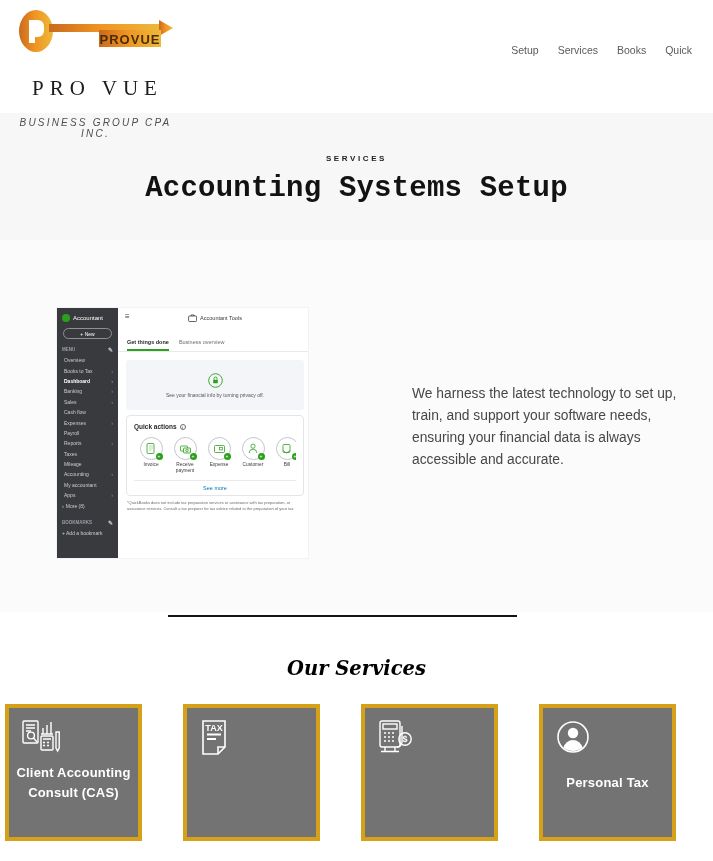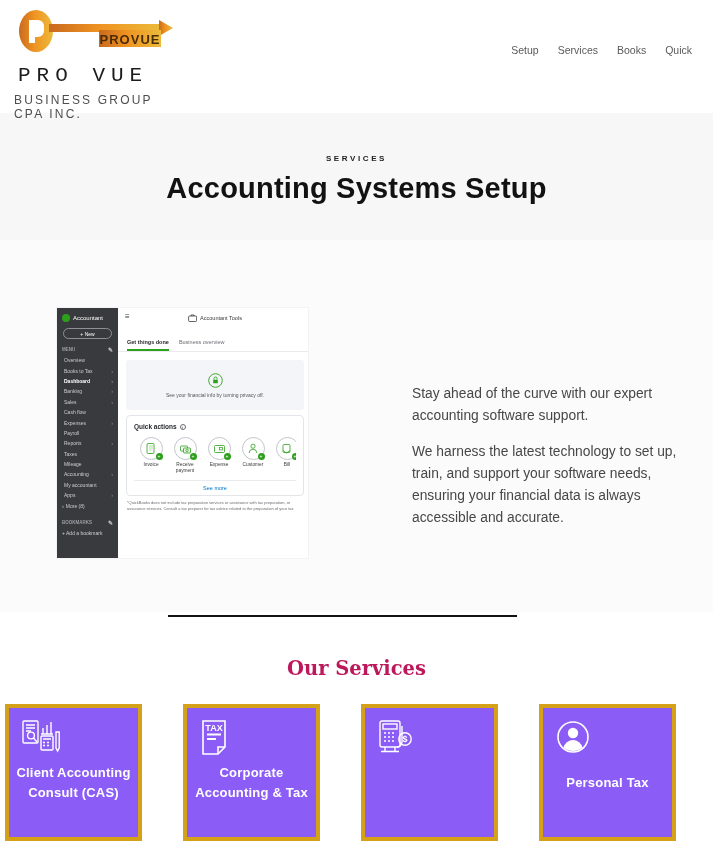--- a/index.html
+++ b/index.html
@@ -5,32 +5,32 @@
   * { margin:0; padding:0; box-sizing:border-box; }
   html,body { background:#fff; }
   body {
     width:713px; height:861px; margin:0 auto; position:relative;
     font-family:"Liberation Sans", sans-serif; color:#222; overflow:hidden;
   }
   a { text-decoration:none; color:inherit; cursor:pointer; }
 
   
   .site-header { position:relative; height:113px; background:#fff; }
-  .logo { position:absolute; left:12px; top:6px; width:165px; text-align:left; }
+  .logo { position:absolute; left:12px; top:6px; width:165px; text-align:center; }
   .logo-key { display:block; margin:0 auto; }
-  .logo-name { font-family:Liberation Mono, monospace; font-size:21px; letter-spacing:6px; color:#1c1c1c; margin-top:6px; padding-left:6px; }
-  .logo-tagline { font-size:12px; letter-spacing:2.2px; color:#4e4e4e; margin-top:6px; padding-left:2px; }
+  .logo-name { font-family:Liberation Serif, serif; font-size:21px; letter-spacing:6px; color:#1c1c1c; margin-top:18px; padding-left:6px; }
+  .logo-tagline { font-size:10px; letter-spacing:2.2px; color:#4e4e4e; margin-top:16px; padding-left:2px;font-style:italic; }
   .main-nav { position:absolute; right:21px; top:44px; display:flex; align-items:center; gap:19px; }
   .nav-link { font-size:10.5px; color:#5a5a5a; }
   .account-btn { background:#000; color:#fff; font-size:11px; padding:8px 17px; border:none; cursor:pointer; font-family:inherit; }
 
   
   .hero { height:127px; background:#f7f7f8; text-align:center; padding-top:41px; }
   .hero-eyebrow { font-size:8px; font-weight:bold; letter-spacing:2.6px; color:#222; }
-  .hero-title { font-family:Liberation Sans, sans-serif; font-weight:bold; font-size:29px; color:#121212; margin-top:9px; letter-spacing:.2px; }
+  .hero-title { font-family:Liberation Mono, monospace; font-weight:bold; font-size:29px; color:#121212; margin-top:9px; letter-spacing:.2px; }
 
   
   .intro { position:relative; height:372px; background:#fbfbfc; }
   .intro-text { position:absolute; left:412px; top:143px; width:292px; font-size:13.8px; color:#474747; line-height:1.6; }
   .intro-text p + p { margin-top:14px; }
 
   
   .qb { position:absolute; left:57px; top:68px; width:251px; height:250px; display:flex; background:#fff; overflow:hidden; box-shadow:0 0 0 1px rgba(0,0,0,.03); }
   .qb-sidebar { width:61px; background:#393a3d; color:#cbccd2; font-size:5px; flex-shrink:0; padding-top:3px; }
   .qb-brand { display:flex; align-items:center; gap:3px; padding:3px 5px 4px; }
@@ -64,23 +64,23 @@
   .qb-badge { position:absolute; right:-1px; bottom:-1px; width:7px; height:7px; background:#2ca01c; border-radius:50%; color:#fff; font-size:5px; line-height:7px; text-align:center; }
   .qb-action-label { font-size:4.8px; color:#393a3d; margin-top:2px; line-height:1.25; }
   .qb-seemore { border-top:1px solid #e9eaec; margin-top:6px; text-align:center; padding:4px 0; font-size:5.5px; color:#0077c5; cursor:pointer; }
   .qb-disclaimer { margin:4px 9px 0; font-size:4px; color:#6b6c72; line-height:1.55; max-height:13px; overflow:hidden; }
 
   
   .rule { margin:3px 0 0 168px; width:349px; border:none; border-top:2px solid #131313; }
 
   
   .services { padding-top:40px; }
-  .services-title { text-align:center; font-family:"DejaVu Serif", serif; font-weight:bold; font-size:19.5px; color:#be185d; }
+  .services-title { text-align:center; font-family:"DejaVu Serif", serif; font-weight:bold; font-size:19.5px; color:#000000;font-style:italic; }
   .cards { display:flex; gap:41px; padding-left:5px; margin-top:24px; }
-  .card { position:relative; width:137px; height:137px; background:#8b5cf6; border:4px solid #d4a118; cursor:pointer; }
+  .card { position:relative; width:137px; height:137px; background:#737373; border:4px solid #d4a118; cursor:pointer; }
   .card-icon { position:absolute; left:13px; top:12px; }
   .card-label { position:absolute; top:58%; left:0; right:0; transform:translateY(-50%); text-align:center; color:#fff; font-weight:bold; font-size:13px; line-height:1.55; padding:0 4px; letter-spacing:.2px; }
 </style>
 </head>
 <body>
 
 <header class="site-header">
   <div class="logo">
     <svg class="logo-key" width="160" height="52" viewBox="0 0 160 52">
       <defs>
@@ -291,21 +291,20 @@
             <div class="qb-action-label">Bill</div>
           </div>
         </div>
         <div class="qb-seemore">See more</div>
       </div>
       <div class="qb-disclaimer">*QuickBooks does not include tax preparation services or assistance with tax preparation, or assurance services. Consult a tax preparer for tax advice related to the preparation of your tax return.</div>
     </div>
   </div>
 
   <div class="intro-text">
-    <p>Stay ahead of the curve with our expert accounting software support.</p>
     <p>We harness the latest technology to set up, train, and support your software needs, ensuring your financial data is always accessible and accurate.</p>
   </div>
 </section>
 
 <hr class="rule">
 
 <section class="services">
   <h2 class="services-title">Our Services</h2>
   <div class="cards">
 
@@ -325,21 +324,20 @@
       <div class="card-label">Client Accounting Consult (CAS)</div>
     </div>
 
     <div class="card">
       <svg class="card-icon" width="30" height="36" viewBox="0 0 30 36">
         <path d="M3 1 h22 v26 l-7 7 h-15 z" fill="none" stroke="#fff" stroke-width="1.6"></path>
         <path d="M25 27 h-7 v7" fill="none" stroke="#fff" stroke-width="1.6"></path>
         <text x="14" y="11" text-anchor="middle" font-family="Liberation Sans, sans-serif" font-weight="bold" font-size="9" fill="#fff">TAX</text>
         <path d="M7 14.5 h14 M7 19 h9" stroke="#fff" stroke-width="1.8"></path>
       </svg>
-      <div class="card-label">Corporate Accounting &amp; Tax</div>
     </div>
 
     <div class="card">
       <svg class="card-icon" width="38" height="36" viewBox="0 0 38 36">
         <g fill="none" stroke="#fff" stroke-width="1.4">
           <rect x="2" y="1" width="20" height="26" rx="2"></rect>
           <rect x="5" y="4" width="14" height="5"></rect>
           <path d="M6 13 h2 M10 13 h2 M14 13 h2 M6 17 h2 M10 17 h2 M14 17 h2 M6 21 h2 M10 21 h2 M14 21 h2"></path>
           <path d="M24 6 v16 a5 5 0 0 1 -5 5"></path>
           <path d="M7 27 v4 M17 27 v4 M3 31.5 h18"></path>

